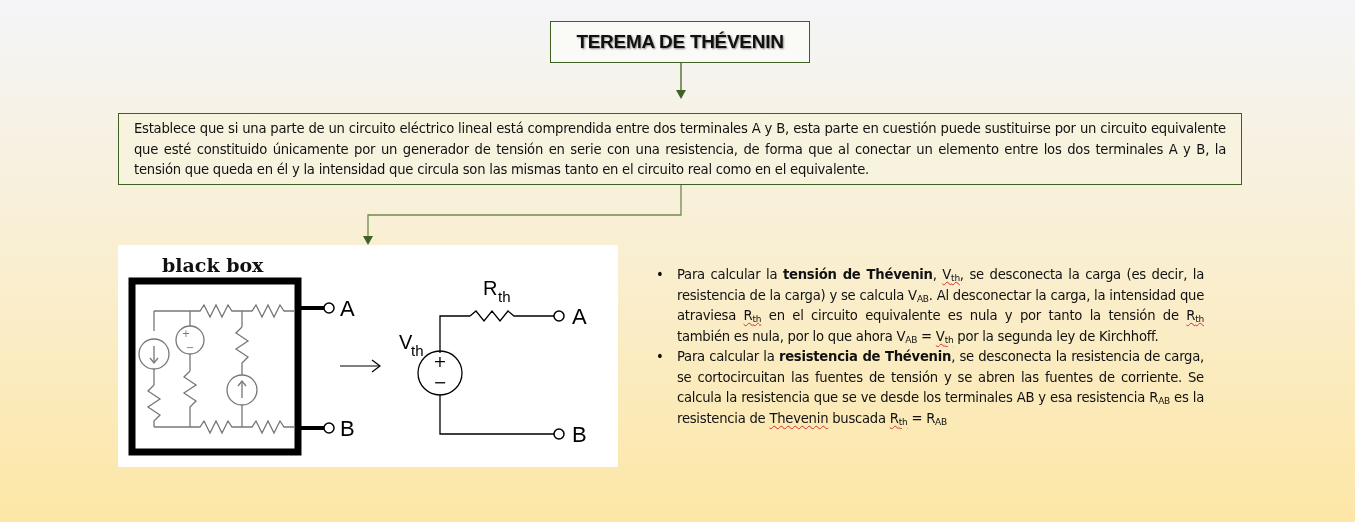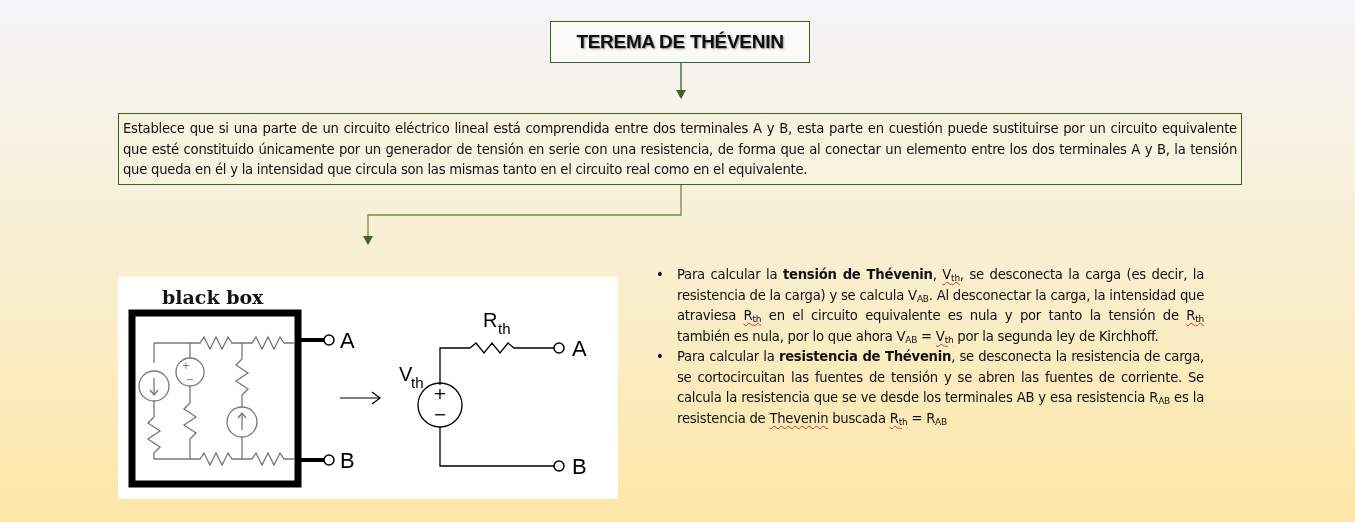--- a/index.html
+++ b/index.html
@@ -12,27 +12,27 @@
   .title-box {
     position:absolute; left:550px; top:21px; width:258px; height:40px;
     border:1px solid #3f6224; background:#fafaf6;
     display:flex; align-items:center; justify-content:center;
     font-family:Liberation Sans, sans-serif; font-weight:bold; font-size:19px; letter-spacing:-0.3px;
     text-shadow: 1px 1px 2px rgba(0,0,0,0.45);
   }
   .def-box {
     position:absolute; left:118px; top:113px; width:1124px; height:72px;
     border:1px solid #3f6224; background:#f8f3df;
-    box-sizing:border-box; padding:5px 4px;
+    box-sizing:border-box; padding:5px 15px;
     font-size:13.2px; line-height:20.5px; text-align:justify;
     font-family:"DejaVu Sans", sans-serif; letter-spacing:-0.25px;
   }
   .connector { position:absolute; }
   .image-panel {
-    position:absolute; left:118px; top:245px; width:500px; height:222px; background:#ffffff;margin-top:32px;
+    position:absolute; left:118px; top:245px; width:500px; height:222px; background:#ffffff;
   }
   .bullets {
     position:absolute; left:656px; top:265px; width:548px;
     font-size:13.2px; line-height:20.5px; letter-spacing:-0.25px;
     font-family:"DejaVu Sans", sans-serif;
   }
   .bullets ul { margin:0; padding:0; list-style:none; }
   .bullets li { position:relative; padding-left:21px; text-align:justify; }
   .bullets li .dot { position:absolute; left:0; top:0; }
   sub { font-size:9px; vertical-align:-2px; line-height:0; }

